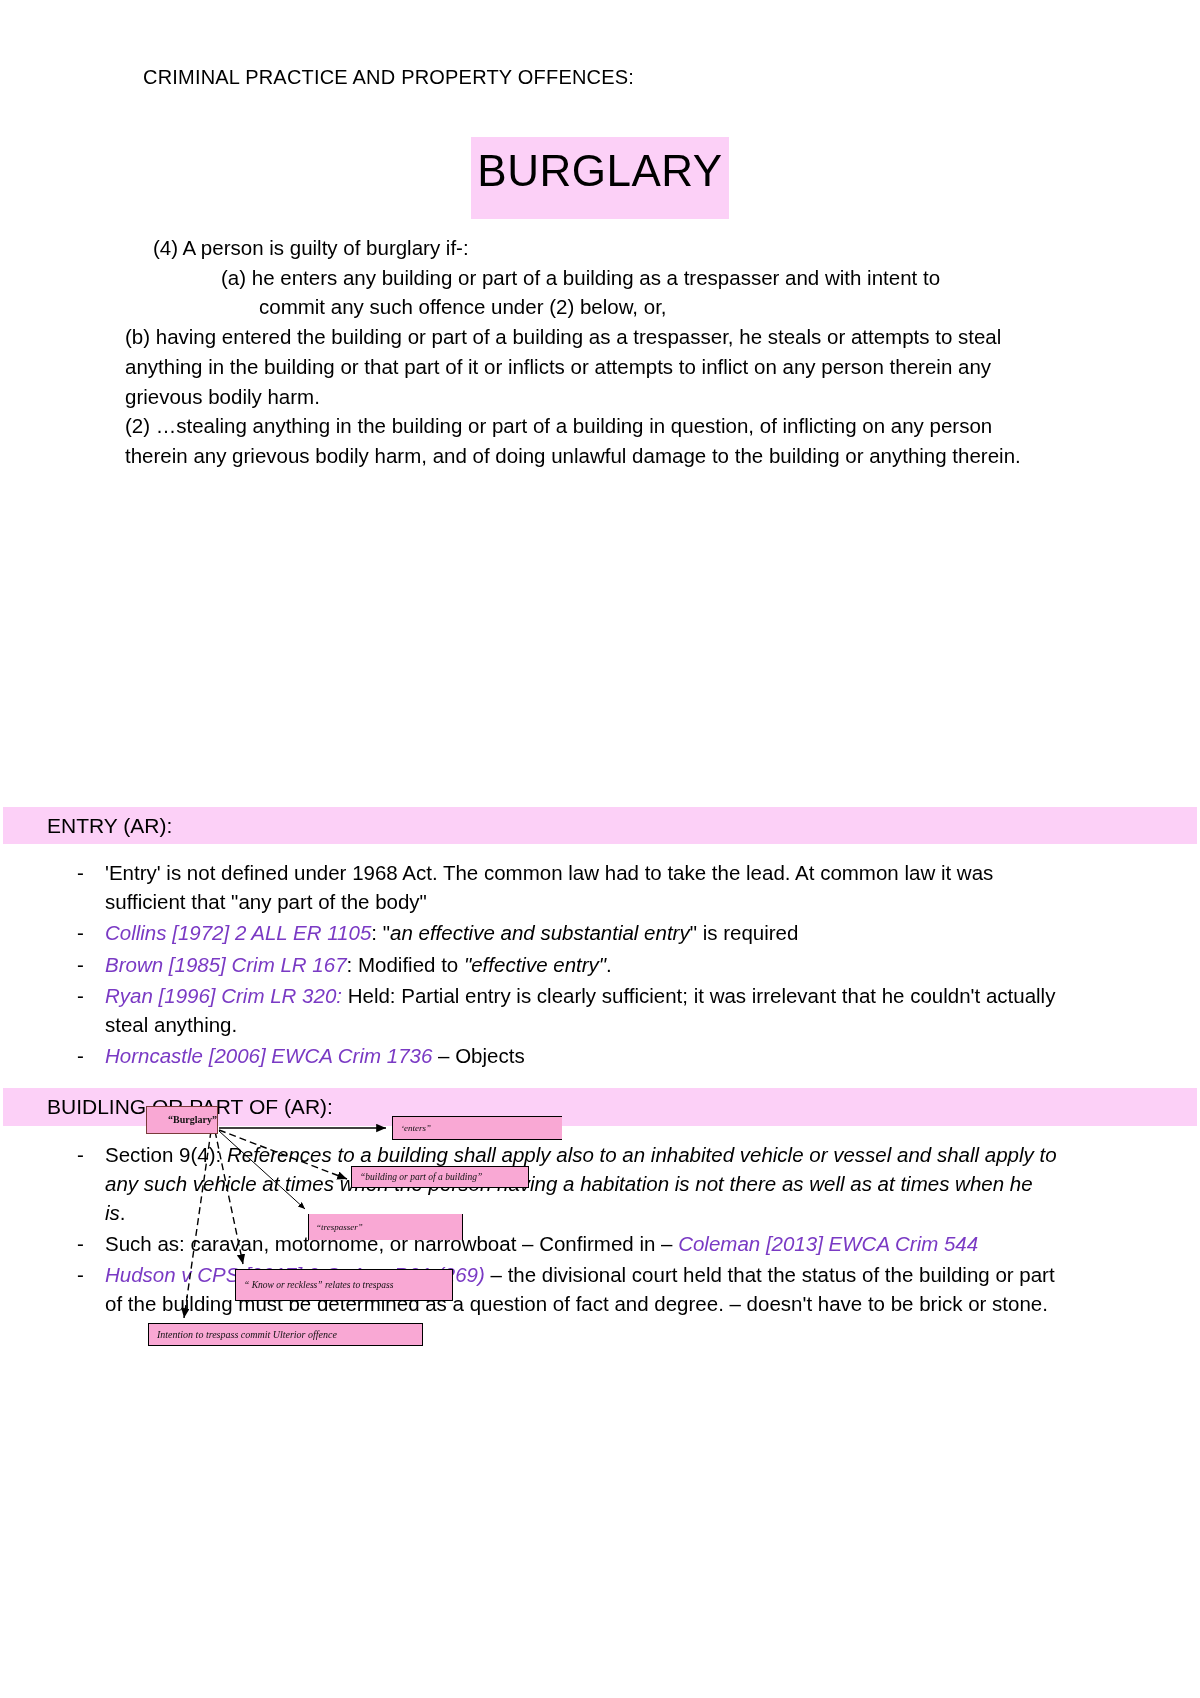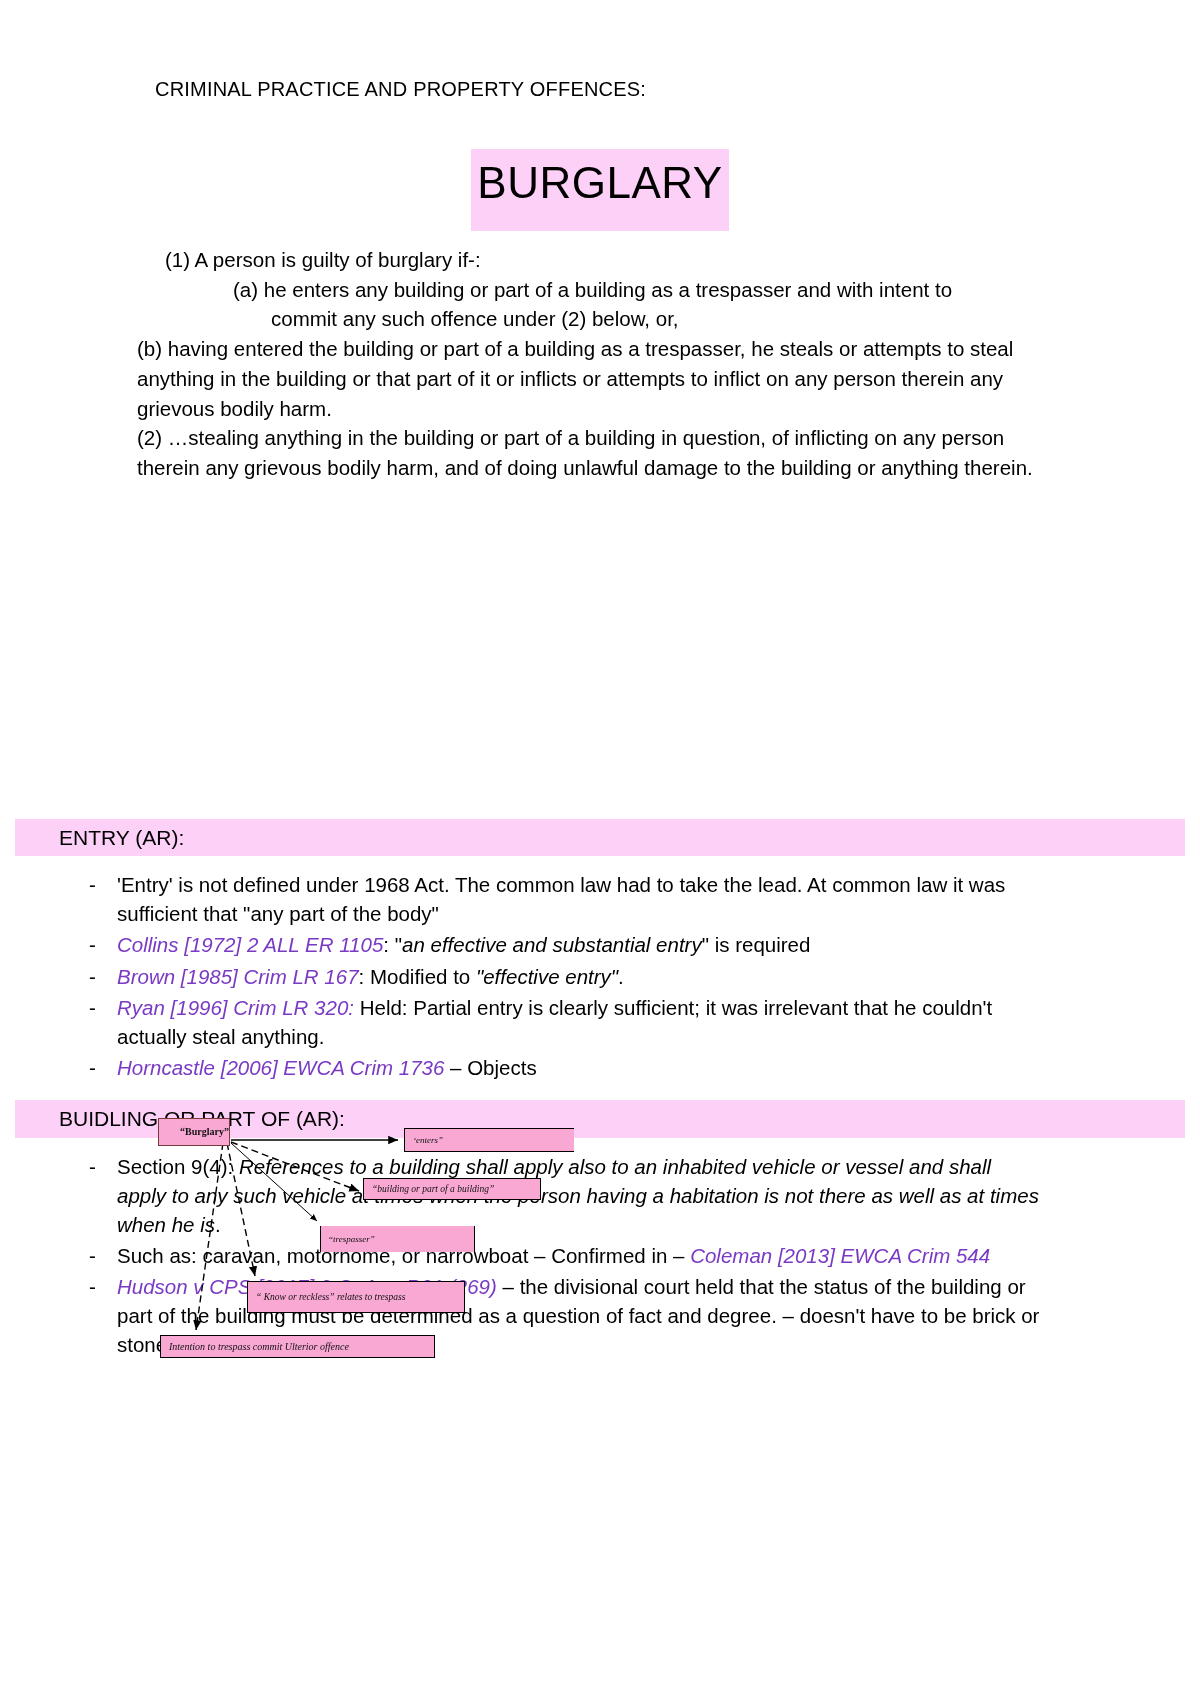--- a/index.html
+++ b/index.html
@@ -12,21 +12,21 @@
     min-height: 1698px;
     font-family: "Liberation Sans", sans-serif;
     color: #000000;
     -webkit-font-smoothing: none;
   }
   .page {
     position: relative;
     width: 1200px;
     min-height: 1698px;
     box-sizing: border-box;
-    padding: 15px;
+    padding: 3px;
   }
 
   
   .doc-header {
     font-size: 20px;
     letter-spacing: 0.2px;
     padding: 62px 0 0 140px;
     line-height: 1.2;
   }
 
@@ -168,21 +168,21 @@
   <div class="doc-header">CRIMINAL PRACTICE AND PROPERTY OFFENCES:</div>
 
   <div class="title-wrap">
     <div class="title-box">
       <div class="title-text">BURGLARY</div>
     </div>
   </div>
 
 
   <div class="statute">
-    <p class="ind-1">(1) A person is guilty of burglary if-:</p>
+    <p class="ind-1">(4) A person is guilty of burglary if-:</p>
     <p class="ind-2">(a) he enters any building or part of a building as a trespasser and with intent to</p>
     <p class="ind-3">commit any such offence under (2) below, or,</p>
     <p>(b) having entered the building or part of a building as a trespasser, he steals or attempts to steal anything in the building or that part of it or inflicts or attempts to inflict on any person therein any grievous bodily harm.</p>
     <p>(2) …stealing anything in the building or part of a building in question, of inflicting on any person therein any grievous bodily harm, and of doing unlawful damage to the building or anything therein.</p>
   </div>
 
   <div class="diagram-area">
     <svg class="diagram-svg" width="1200" height="262" viewBox="0 0 1200 262" style="position:absolute;left:0;top:583px;">
       <defs>
         <marker id="ah" markerWidth="9" markerHeight="9" refX="7" refY="3" orient="auto">

